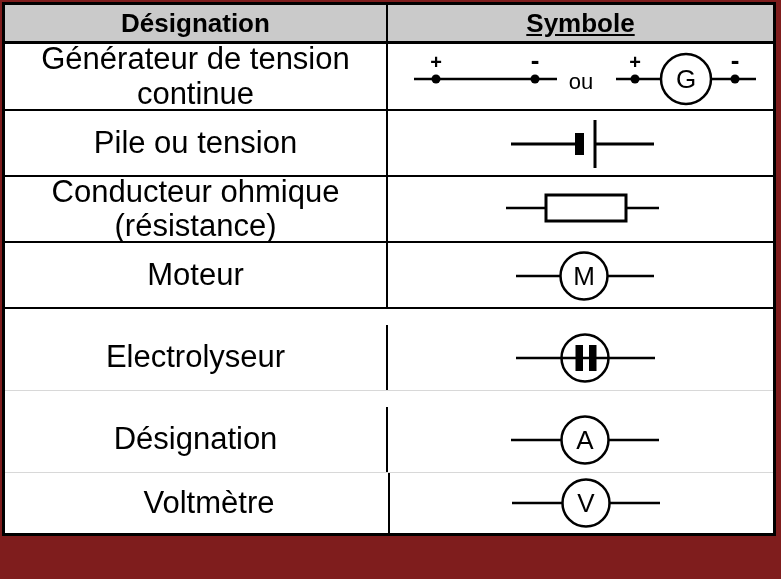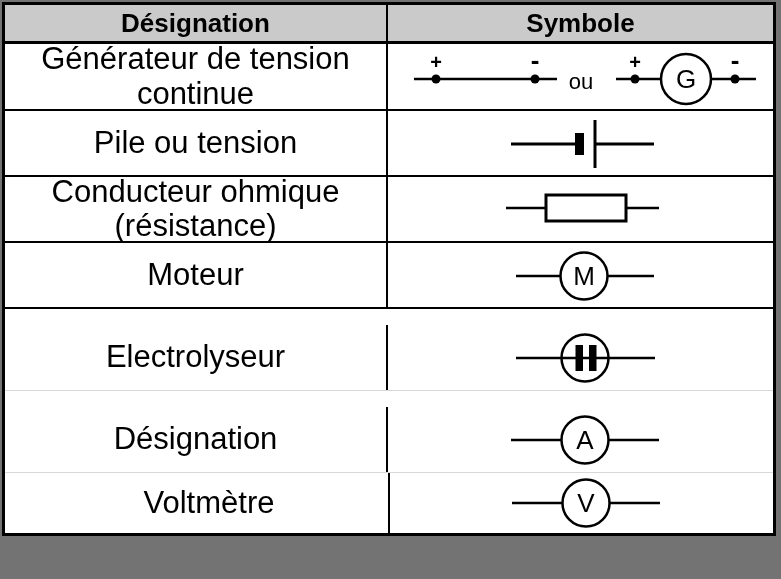--- a/index.html
+++ b/index.html
@@ -1,34 +1,34 @@
 <!DOCTYPE html>
 <html><head>
 <meta charset="utf-8">
 <style>
   html,body{margin:0;padding:0;background:#ffffff;}
   .page{
     position:relative;
     width:781px;height:579px;
-    background:#737373;
+    background:#7f1d1d;
     font-family:"Liberation Sans","DejaVu Sans",sans-serif;
     color:#000;
   }
   .sym-table{
     position:absolute;left:2px;top:2px;
     width:768px;
     border:3px solid #000;
     background:#fff;
   }
   .trow{display:flex;border-bottom:2px solid #000;}
   .trow.light{border-bottom:1px solid #d8d8d8;margin-top:16px;}
   .trow.last{border-bottom:none;padding-left:25px;}
   .cell{display:flex;align-items:center;justify-content:center;}
   .cell.left{width:383px;border-right:2px solid #000;box-sizing:border-box;}
-  .cell.right{flex:1;}
+  .cell.right{flex:1;text-decoration:underline;}
   .header-row{height:36px;background:#cacaca;border-bottom:3px solid #000;}
   .header-row .cell{font-weight:bold;font-size:26px;letter-spacing:0;}
   .r-std{height:64px;}
   .r-tall{height:65px;}
   .r-short{height:60px;}
   .label{font-size:31px;text-align:center;line-height:1.1;}
   svg{display:block;}
   svg line, svg circle.ring, svg rect.box, svg ellipse{stroke:#000;}
   .wire{stroke-width:2.5;}
   .wire-thick{stroke-width:3;}

